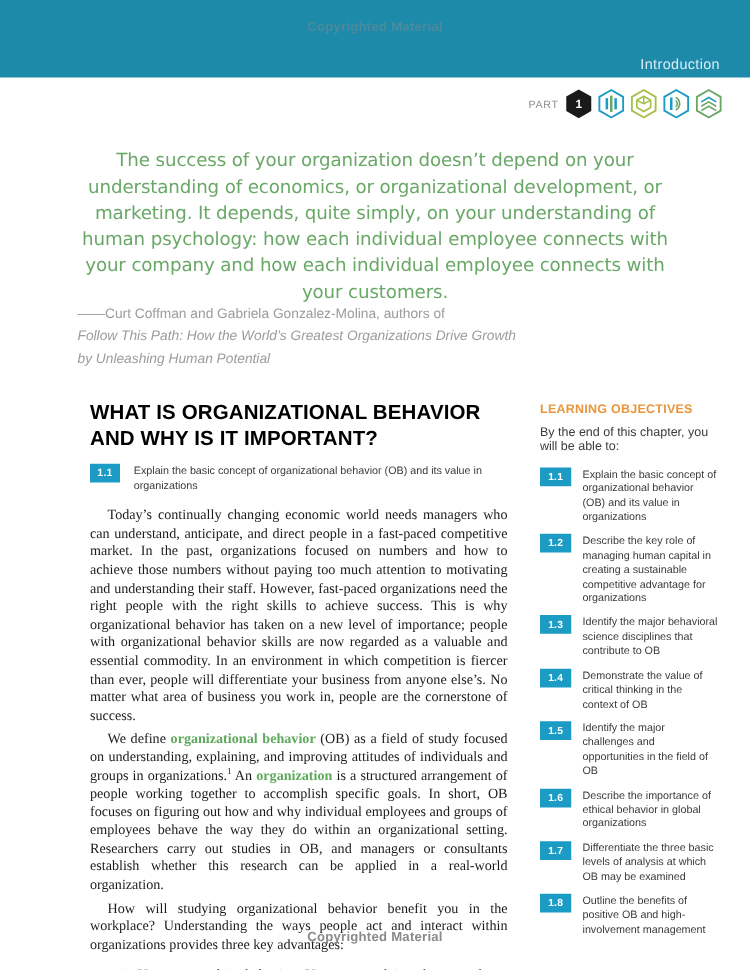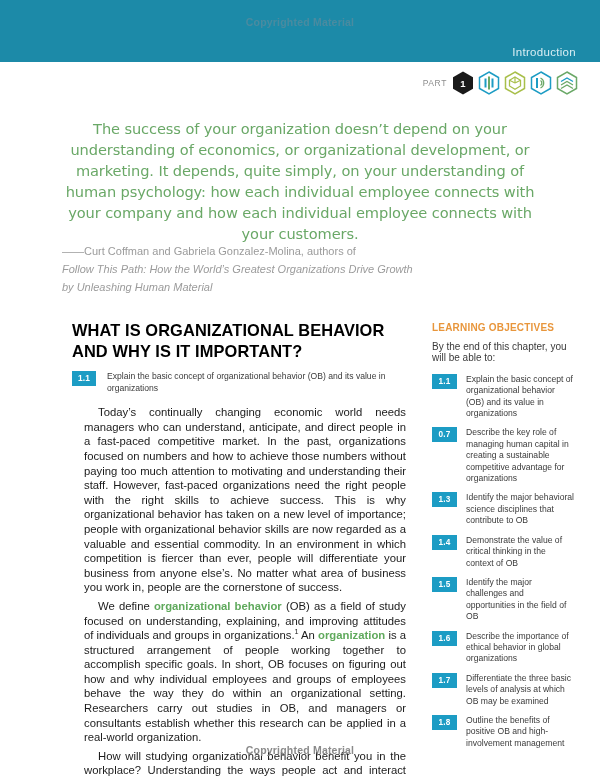--- a/index.html
+++ b/index.html
@@ -127,26 +127,26 @@
     letter-spacing: .2px;
   }
   .lo-inline-text {
     font-size: 8.6px;
     line-height: 11.6px;
     color: #3a3a3a;
     font-family: "Liberation Sans", sans-serif;
   }
 
   p.body {
-    font-family: Liberation Sans, sans-serif;
+    font-family: Liberation Serif, serif;
     font-size: 11.3px;
     line-height: 14.6px;
     color: #1b1b1b;
     text-align: justify;
-    margin: 0 0 4px 12px;
+    margin: 0 0 4px 0;
     text-indent: 14px;
     hyphens: auto;
   }
   .kw {
     color: #5fa95c;
     font-weight: bold;
   }
   sup.fn {
     font-size: 7.2px;
     vertical-align: super;
@@ -268,21 +268,21 @@
     <polyline points="10,21 22,14 34,21" fill="none" stroke="#1c9cc4" stroke-width="2.6"></polyline>
     <polyline points="10,28 22,21 34,28" fill="none" stroke="#6aa867" stroke-width="2.6"></polyline>
     <polyline points="10,35 22,28 34,35" fill="none" stroke="#6aa867" stroke-width="2.6"></polyline>
   </svg>
 </div>
 
 <div class="quote">The success of your organization doesn’t depend on your understanding of economics, or organizational development, or marketing. It depends, quite simply, on your understanding of human psychology: how each individual employee connects with your company and how each individual employee connects with your customers.</div>
 <div class="attrib">
   <span>——Curt Coffman and Gabriela Gonzalez-Molina, authors of</span><br>
   <span class="book">Follow This Path: How the World’s Greatest Organizations Drive Growth</span><br>
-  <span class="book">by Unleashing Human Material</span>
+  <span class="book">by Unleashing Human Potential</span>
 </div>
 
 <div class="col-main">
   <h1 class="section-title">WHAT IS ORGANIZATIONAL BEHAVIOR AND WHY IS IT IMPORTANT?</h1>
 
   <div class="lo-inline">
     <span class="lo-badge">1.1</span>
     <span class="lo-inline-text">Explain the basic concept of organizational behavior (OB) and its value in organizations</span>
   </div>
 
@@ -300,21 +300,21 @@
 
 <div class="col-side">
   <div class="side-title">LEARNING OBJECTIVES</div>
   <div class="side-lead">By the end of this chapter, you will be able to:</div>
 
   <div class="side-obj">
     <span class="side-badge">1.1</span>
     <span class="side-text">Explain the basic concept of organizational behavior (OB) and its value in organizations</span>
   </div>
   <div class="side-obj">
-    <span class="side-badge">0.7</span>
+    <span class="side-badge">1.2</span>
     <span class="side-text">Describe the key role of managing human capital in creating a sustainable competitive advantage for organizations</span>
   </div>
   <div class="side-obj">
     <span class="side-badge">1.3</span>
     <span class="side-text">Identify the major behavioral science disciplines that contribute to OB</span>
   </div>
   <div class="side-obj">
     <span class="side-badge">1.4</span>
     <span class="side-text">Demonstrate the value of critical thinking in the context of OB</span>
   </div>

